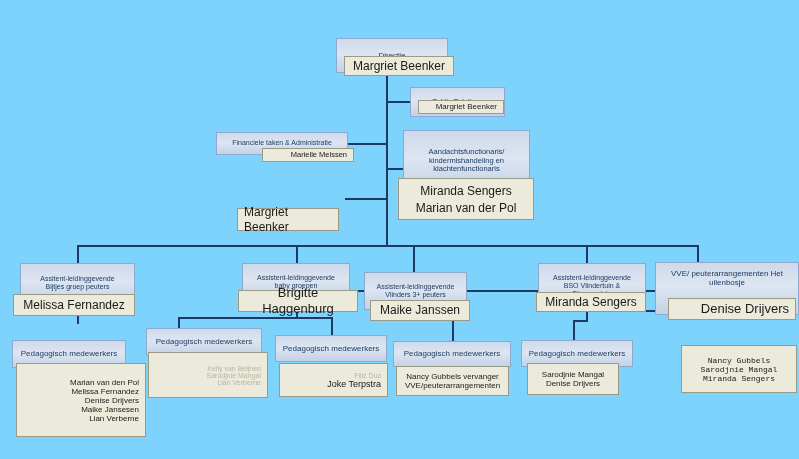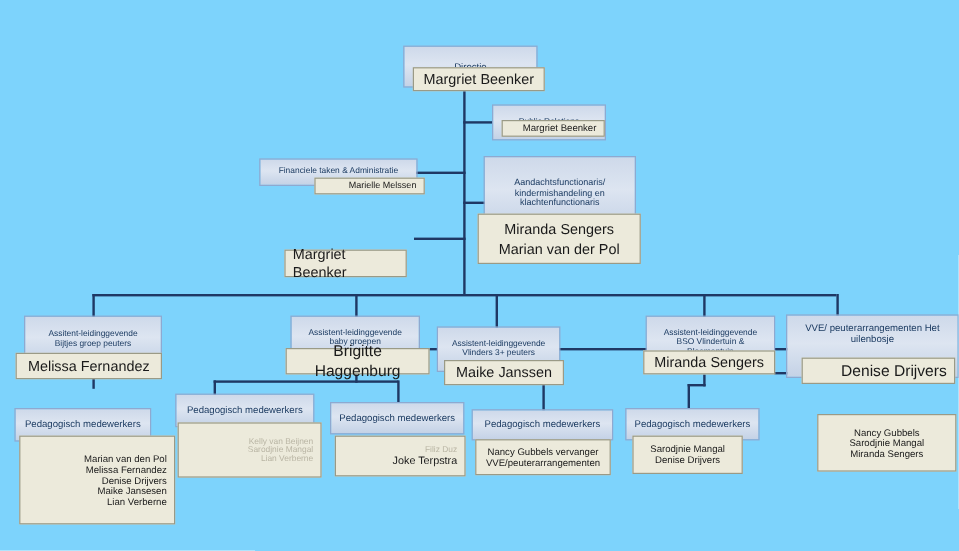--- a/index.html
+++ b/index.html
@@ -242,19 +242,19 @@
 
   <div class="box f8 z1" style="left:655px;top:262px;width:144px;height:53px;align-items:flex-start;padding-top:6px;">
     <span class="t">
       <span>VVE/ peuterarrangementen Het</span><br>
       <span>uilenbosje</span>
     </span>
   </div>
   <div class="name r f13 z3" style="left:668px;top:298px;width:128px;height:22px;">
     <span class="t">Denise Drijvers</span>
   </div>
-  <div class="list c f8 z3" style="left:681px;top:345px;width:116px;height:48px;">
+  <div class="list c f8 z3" style="left:681px;top:345px;width:116px;height:48px;font-family:Liberation Mono, monospace;">
     <span class="t">Nancy Gubbels</span>
     <span class="t">Sarodjnie Mangal</span>
     <span class="t">Miranda Sengers</span>
   </div>
 
 </div>
 
 </body></html>

